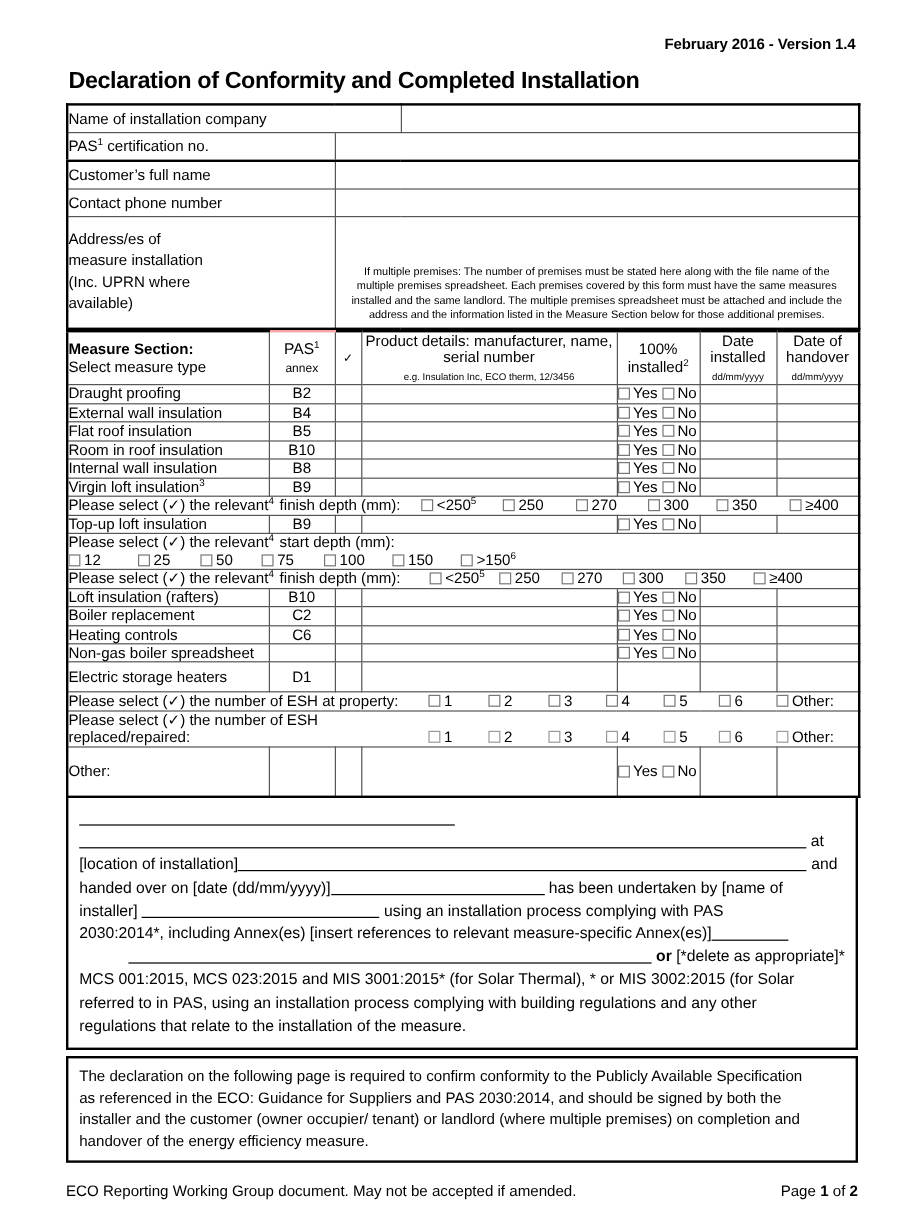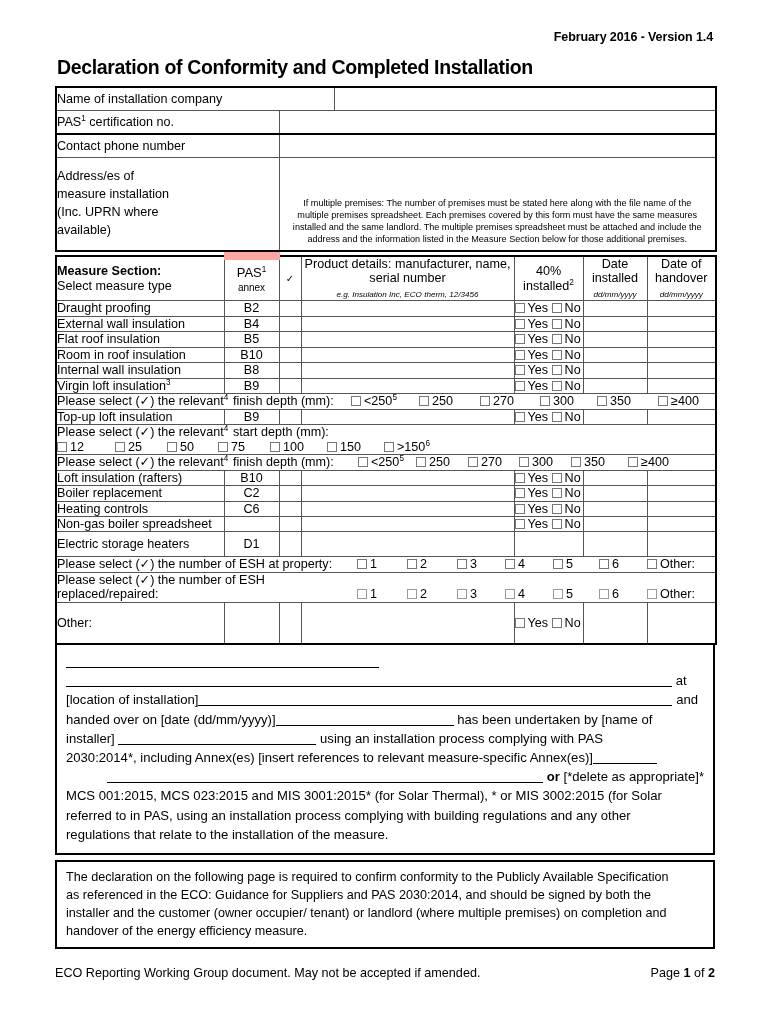--- a/index.html
+++ b/index.html
@@ -64,21 +64,21 @@
   .multi-note {
     font-size: 9.1px;
     line-height: 1.32;
     text-align: center;
     padding: 0 9px 5px 9px;
   }
 
   
   .mh { font-size: 11.6px; text-align: center; line-height: 1.2; padding: 3px 2px; }
   .mh .small { font-size: 10px; }
-  .mh .tiny { font-size: 8.1px; font-style: italic; }
+  .mh .tiny { font-size: 8.1px; }
   .mh-left { font-size: 12.8px; text-align: left; padding: 3px 7px; line-height: 1.25; }
 
   .measure-name { font-size: 12.4px; padding: 5px 7px; }
   .annex { font-size: 14px; text-align: center; }
 
   .yn {
     font-size: 12.2px;
     padding: 5px 3px 5px 6px;
     white-space: nowrap;
   }
@@ -146,20 +146,24 @@
         <col style="width:382px">
     </colgroup>
     <tbody>
       <tr>
         <td colspan="2" class="pad r-label">Name of installation company</td>
         <td style="height:22px"></td>
       </tr>
       <tr>
         <td class="pad r-label hdr-top"><span>PAS</span><sup>1</sup> certification no.</td>
         <td colspan="2" class="hdr-top" style="height:22px"></td>
+      </tr>
+      <tr>
+        <td class="pad r-label">Customer’s full name</td>
+        <td colspan="2" style="height:22px"></td>
       </tr>
       <tr>
         <td class="pad r-label">Contact phone number</td>
         <td colspan="2" style="height:22px"></td>
       </tr>
       <tr>
         <td class="pad r-label" style="vertical-align:middle; line-height:1.42; padding-top:8px; padding-bottom:8px;">
           <span>Address/es of</span><br>
           <span>measure installation</span><br>
           <span>(Inc. UPRN where</span><br>
@@ -182,34 +186,34 @@
         <col style="width:64px">
         <col style="width:69px">
     </colgroup>
     <tbody>
 
       <tr>
         <td class="mh-left bold" style="border-top:2px solid #000">
           <span class="bold">Measure Section:</span><br>
           <span style="font-weight:normal">Select measure type</span>
         </td>
-        <td class="mh" style="border-top:8px solid #fca5a5">
+        <td class="mh" style="border-top:2px solid #fca5a5">
           <span style="font-size:13px">PAS</span><sup>1</sup><br>
           <span class="small">annex</span>
         </td>
         <td class="mh" style="border-top:2px solid #000">
           <span style="font-size:10px">✓</span>
         </td>
         <td class="mh" style="border-top:2px solid #000">
           <span>Product details: manufacturer, name,</span><br>
           <span>serial number</span><br>
           <span class="tiny">e.g. Insulation Inc, ECO therm, 12/3456</span>
         </td>
         <td class="mh" style="border-top:2px solid #000">
-          <span>40%</span><br>
+          <span>100%</span><br>
           <span>installed</span><sup>2</sup>
         </td>
         <td class="mh" style="border-top:2px solid #000">
           <span>Date</span><br>
           <span>installed</span><br>
           <span class="tiny">dd/mm/yyyy</span>
         </td>
         <td class="mh" style="border-top:2px solid #000">
           <span>Date of</span><br>
           <span>handover</span><br>

